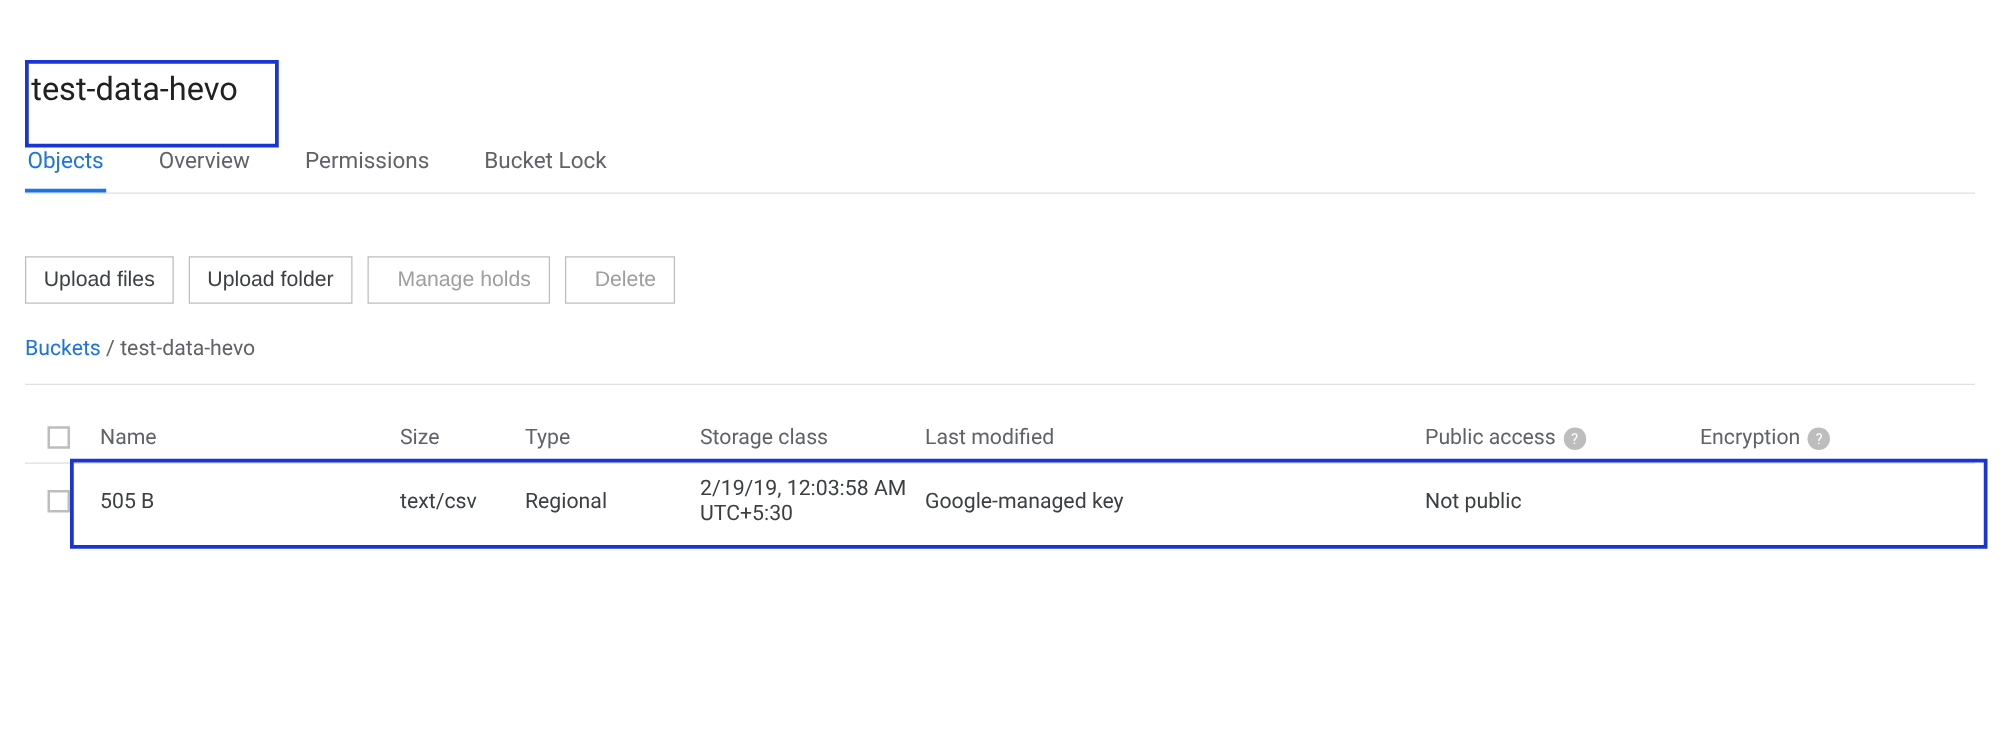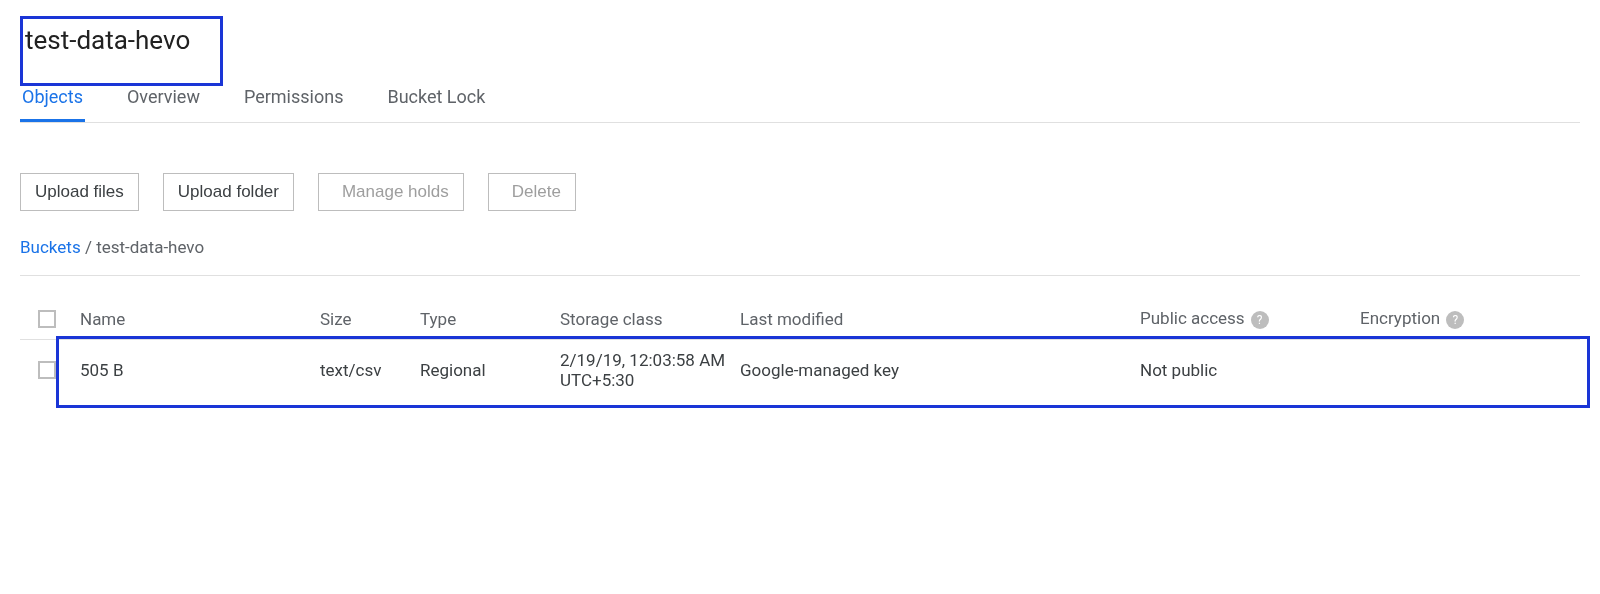--- a/index.html
+++ b/index.html
@@ -3,21 +3,21 @@
 <meta charset="utf-8">
 <style>
   * { box-sizing: border-box; }
   body {
     margin: 0;
     font-family: Roboto, "Helvetica Neue", Arial, sans-serif;
     background: #fff;
     color: #212121;
     font-size: 14px;
   }
-  .page { padding: 16px 20px; width: 1600px; }
+  .page { padding: 16px 20px; width: 1600px; margin-top: 32px; }
 
   .title-box {
     border: 3px solid #1a35d6;
     display: inline-block;
     padding: 6px 30px 28px 2px;
     margin-bottom: -36px;
     position: relative;
     z-index: 1;
   }
   .bucket-title {
@@ -40,21 +40,21 @@
     font-size: 18px;
     border-bottom: 3px solid transparent;
   }
   .tab.active {
     color: #1a73e8;
     border-bottom-color: #1a73e8;
   }
 
   .toolbar {
     display: flex;
-    gap: 24px;
+    gap: 12px;
     margin-top: 50px;
   }
   .btn {
     border: 1px solid #bdbdbd;
     background: #fff;
     color: #3c4043;
     padding: 8px 14px;
     font-size: 17px;
     cursor: pointer;
   }

